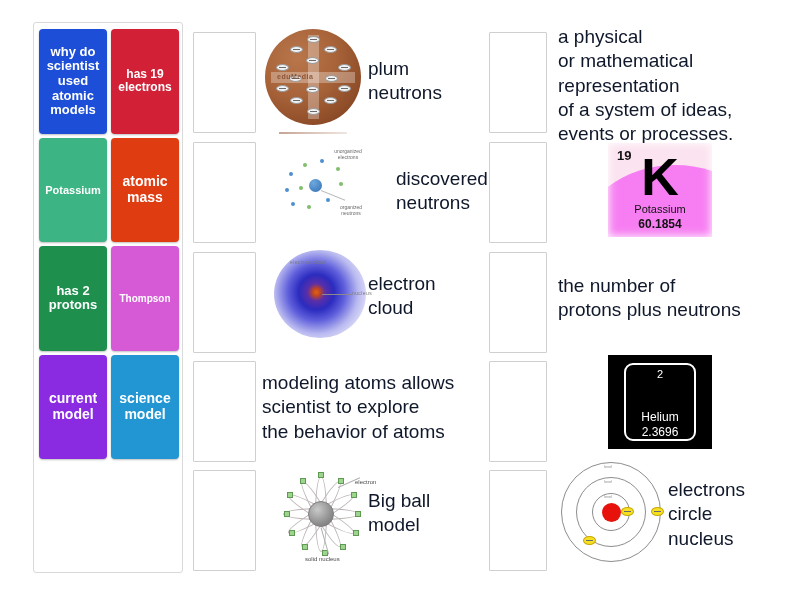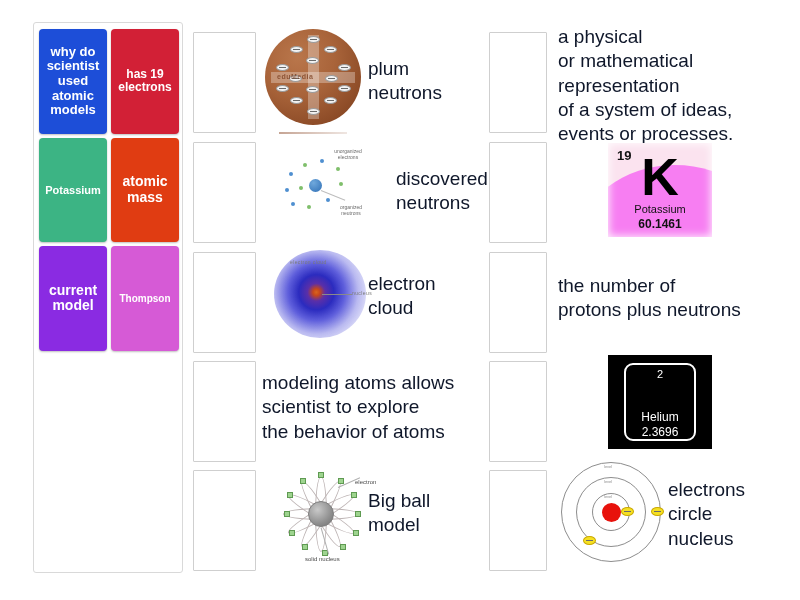--- a/index.html
+++ b/index.html
@@ -261,29 +261,35 @@
 
     <div class="tile" style="background:#3cb484;font-size:11px;">
       <span>Potassium</span>
       </div>
 
 
     <div class="tile" style="background:#e03c12;font-size:14px;">
       <span>atomic mass</span>
       </div>
 
+    <div class="tile" style="background:#1f8f4e;font-size:13px;">
+      <span>has 2 protons</span>
+      </div>
+
+    <div class="tile" style="background:#d65ad6;font-size:10px;">
+      <span>Thompson</span>
+      </div>
 
     <div class="tile" style="background:#8a2be2;font-size:14px;">
       <span>current model</span>
       </div>
 
-    <div class="tile" style="background:#d65ad6;font-size:10px;">
-      <span>Thompson</span>
-      </div>
-
+    <div class="tile" style="background:#2196d3;font-size:14px;">
+      <span>science model</span>
+      </div>
 
   </div>
 </div>
 
 <div class="dropbox" style="left:193px;top:32px;width:63px;height:101px;"></div>
 <div class="item-figure" style="left:265px;top:29px;">
   <div class="plum">
     <div class="cross-h"></div>
       <div class="cross-v"></div>
     <div class="e" style="left:42px;top:7px;"></div>
@@ -386,21 +392,21 @@
 of a system of ideas,
 events or processes.</div>
 
 <div class="dropbox" style="left:489px;top:142px;width:58px;height:101px;"></div>
 <div class="item-figure" style="left:608px;top:143px;">
   <div class="k-tile">
     <div class="blob"></div>
     <div class="num">19</div>
     <div class="sym">K</div>
     <div class="nm">Potassium</div>
-    <div class="wt">60.1461</div>
+    <div class="wt">60.1854</div>
     <div class="k-glow"></div>
   </div>
 </div>
 
 <div class="dropbox" style="left:489px;top:252px;width:58px;height:101px;"></div>
 <div class="item-text" style="left:558px;top:274px;">the number of
 protons plus neutrons</div>
 
 <div class="dropbox" style="left:489px;top:361px;width:58px;height:101px;"></div>
 <div class="item-figure" style="left:608px;top:355px;">

